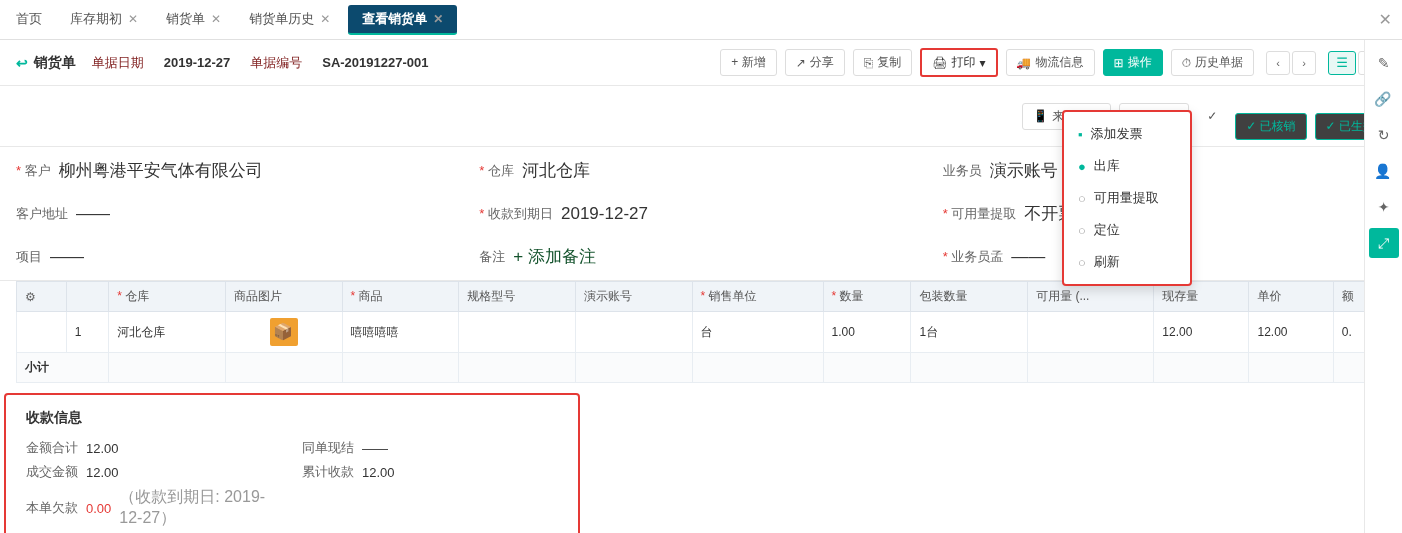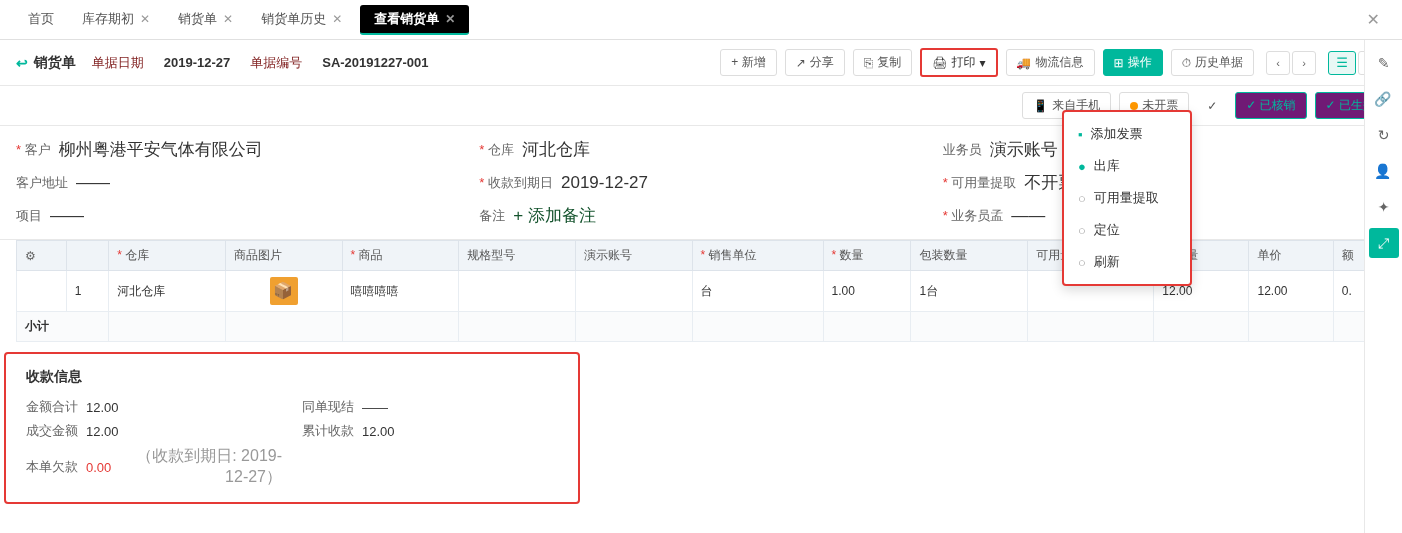--- a/index.html
+++ b/index.html
@@ -4,21 +4,21 @@
   <style>
     * { box-sizing: border-box; margin: 0; padding: 0; }
     body { font-family: 'Microsoft YaHei', Arial, sans-serif; font-size: 13px; background: #f0f2f5; color: #333; }
 
     
     .tab-bar {
       display: flex;
       align-items: center;
       background: #fff;
       border-bottom: 1px solid #e0e0e0;
-      padding: 0 14px;
+      padding: 0 2px;
       height: 40px;
     }
     .tab-item {
       display: flex;
       align-items: center;
       padding: 0 14px;
       height: 40px;
       cursor: pointer;
       font-size: 13px;
       color: #555;
@@ -30,21 +30,21 @@
       border-bottom: 2px solid #00b89c;
       font-weight: bold;
     }
     .tab-item .tab-close {
       margin-left: 6px;
       color: #999;
       font-size: 12px;
       cursor: pointer;
     }
     .tab-item.highlight {
-      background: #000000;
+      background: #0c4a6e;
       color: #fff;
       border-radius: 3px;
       margin: 0 4px;
       height: 30px;
       padding: 0 14px;
     }
     .tab-bar-close {
       margin-left: auto;
       color: #999;
       cursor: pointer;
@@ -119,23 +119,24 @@
     }
 
     .status-btn {
       padding: 4px 10px;
       border-radius: 3px;
       font-size: 12px;
       cursor: pointer;
       border: 1px solid transparent;
     }
     .status-btn.green {
-      background: #701a75;
+      background: #404040;
       color: #00b89c;
       border-color: #00b89c;
+      margin-top: 21px;
     }
 
     .nav-arrows {
       display: flex;
       gap: 2px;
       margin-left: 4px;
     }
     .nav-arrow {
       width: 24px; height: 24px;
       border: 1px solid #ddd;
@@ -188,21 +189,21 @@
       border-radius: 50%;
       display: inline-block;
     }
     .sub-btn .dot.orange { background: #ff9800; }
 
     
     .form-area {
       padding: 12px 16px;
       display: grid;
       grid-template-columns: 1fr 1fr 1fr;
-      gap: 10px 20px;
+      gap: 20px 20px;
       border-bottom: 1px solid #e8e8e8;
     }
     .form-row {
       display: flex;
       align-items: center;
       gap: 8px;
     }
     .form-label {
       color: #666;
       white-space: nowrap;
@@ -270,21 +271,20 @@
     }
     .summary-grid {
       display: grid;
       grid-template-columns: 1fr 1fr;
       gap: 6px 20px;
     }
     .summary-row {
       display: flex;
       align-items: center;
       gap: 8px;
-      text-align: right;
     }
     .summary-label { color: #666; font-size: 13px; white-space: nowrap; }
     .summary-value { color: #333; font-size: 13px; }
     .summary-value.red { color: #e53935; }
     .summary-value.hint { color: #999; font-size: 16px; }
 
     
     .right-sidebar {
       position: absolute;
       right: 0;

